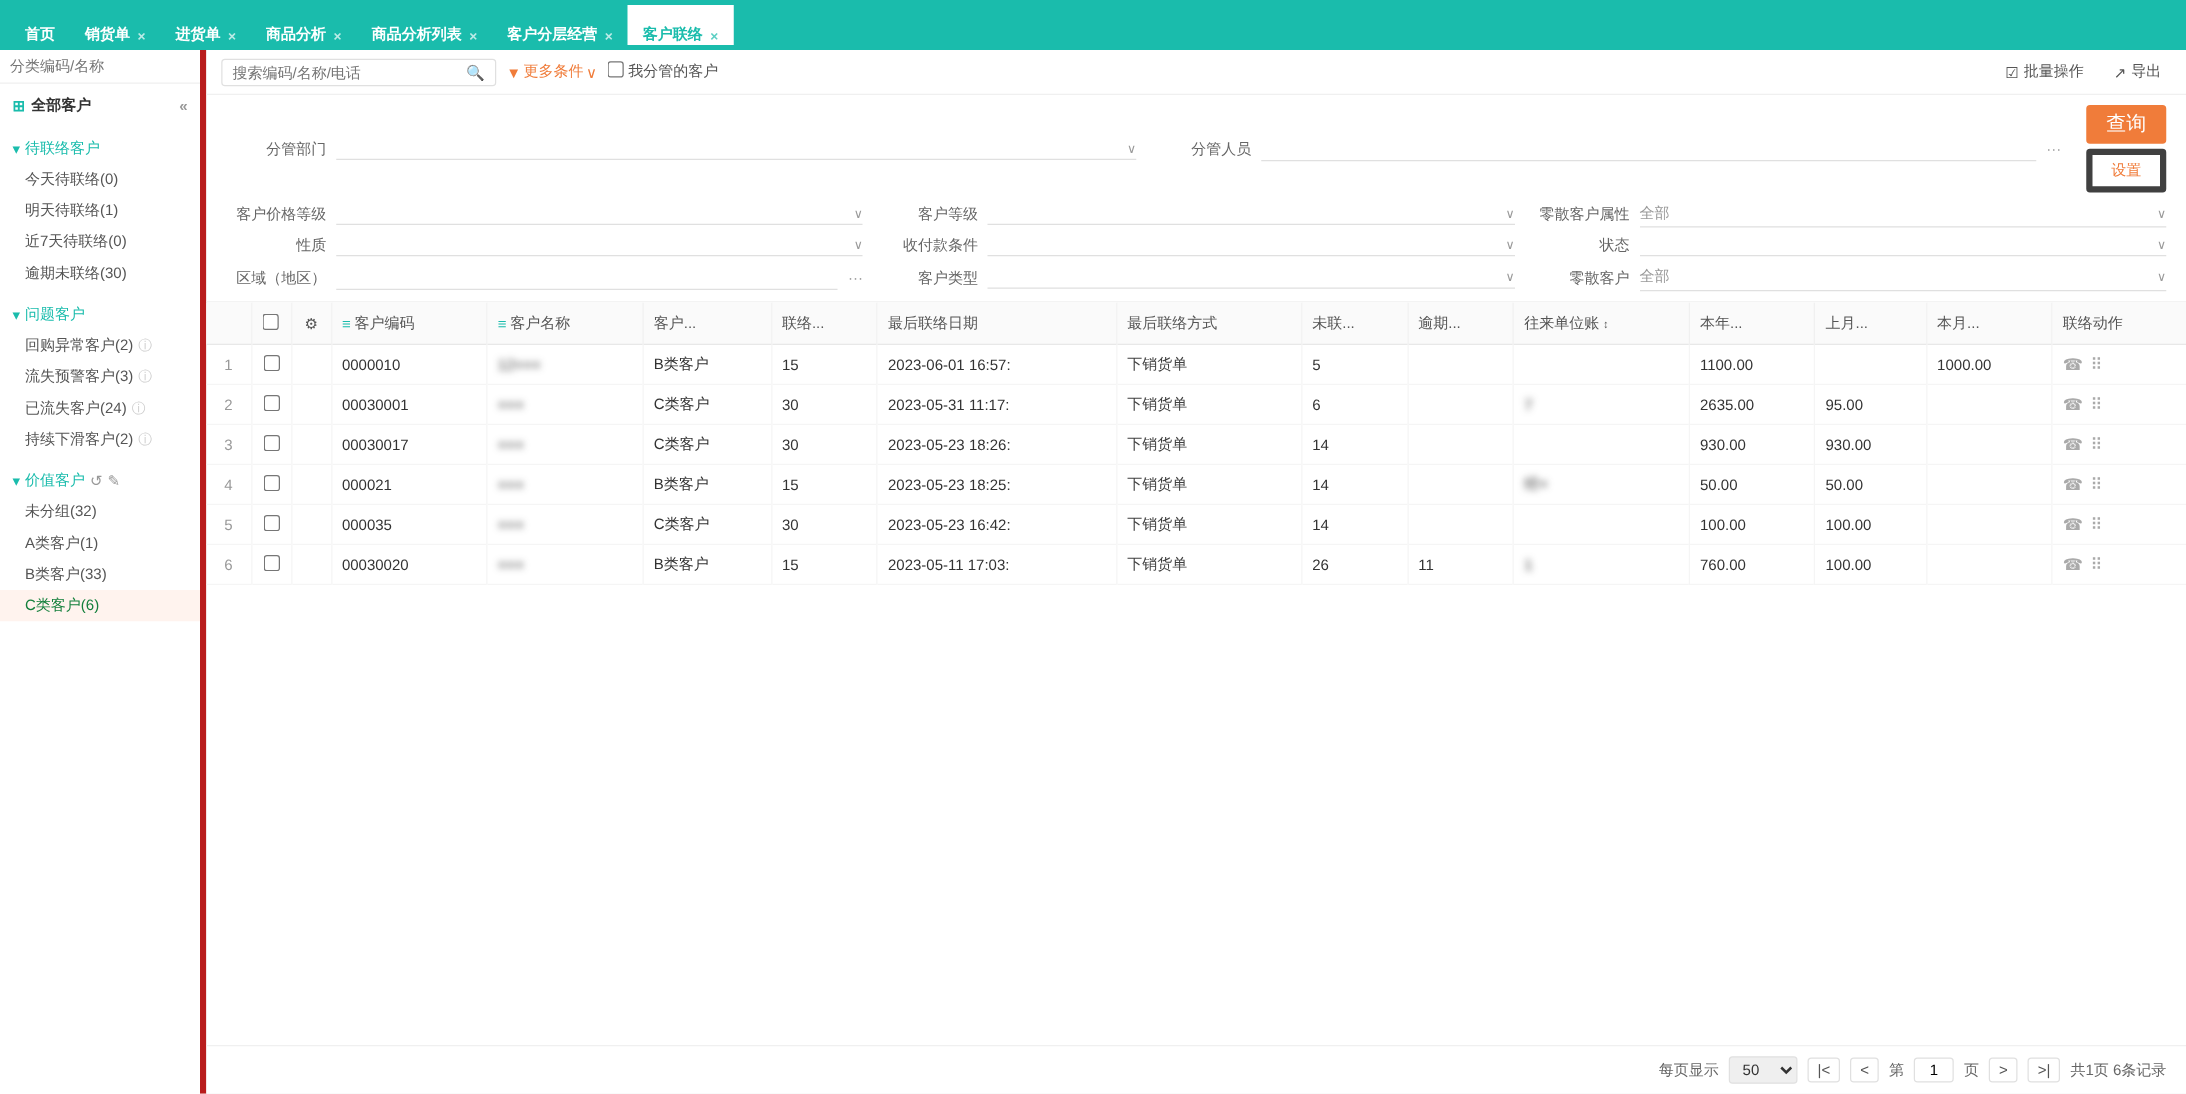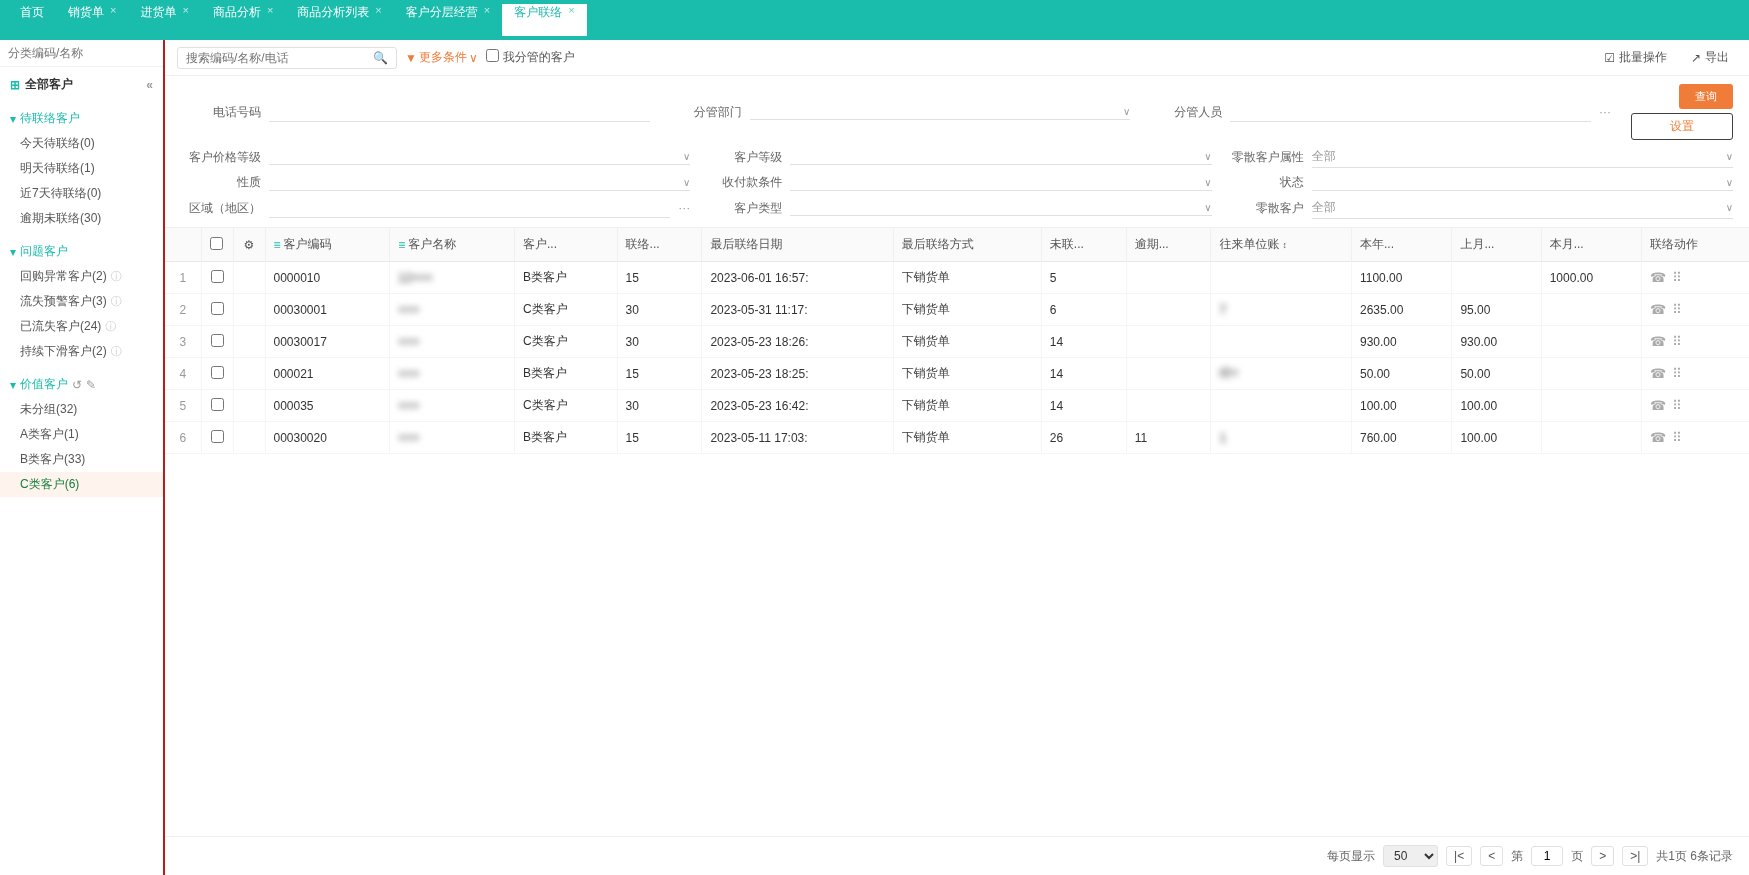--- a/index.html
+++ b/index.html
@@ -11,24 +11,25 @@
       background: #1abcac;
       display: flex;
       align-items: center;
       padding: 0 8px;
     }
     .nav-item {
       color: #fff;
       padding: 0 12px;
       height: 32px;
       display: flex;
-      align-items: flex-start;
+      align-items: flex-end;
       cursor: pointer;
       font-size: 13px;
       white-space: nowrap;
+      font-weight: bold;
     }
     .nav-item.active {
       background: #fff;
       color: #1abcac;
     }
     .nav-item .close-x {
       margin-left: 6px;
       font-size: 11px;
       opacity: 0.7;
     }
@@ -36,21 +37,21 @@
     
     .main-layout {
       display: flex;
       height: calc(875px - 40px);
     }
 
     
     .sidebar {
       width: 165px;
       background: #fff;
-      border-right: 2px solid #b91c1c;
+      border-right: 5px solid #b91c1c;
       display: flex;
       flex-direction: column;
       overflow-y: auto;
     }
     .sidebar-search {
       display: flex;
       align-items: center;
       padding: 6px 8px;
       border-bottom: 1px solid #f0f0f0;
     }
@@ -230,27 +231,26 @@
       cursor: pointer;
       font-size: 12px;
     }
     .btn-query {
       background: #f07c3a;
       color: #fff;
       border: none;
       border-radius: 3px;
       padding: 5px 16px;
       cursor: pointer;
-      font-size: 11px;
-      margin-left: 48px;
+      font-size: 16px;
     }
     .btn-set {
       background: #fff;
       color: #f07c3a;
-      border: 1px solid #404040;
+      border: 5px solid #404040;
       border-radius: 3px;
       padding: 4px 14px;
       cursor: pointer;
       font-size: 12px;
     }
     .filter-actions {
       display: flex;
       flex-direction: column;
       gap: 4px;
       margin-left: 8px;
@@ -508,24 +508,20 @@
       </div>
       <div class="action-btn">
         <span>↗</span>
         <span>导出</span>
       </div>
     </div>
 
     <div class="filter-panel">
 
       <div class="filter-row">
-        <div class="filter-item">
-          <span class="filter-label">电话号码</span>
-          <input class="filter-input" type="text" style="">
-        </div>
         <div class="filter-item">
           <span class="filter-label">分管部门</span>
           <div class="filter-select">
             <span class="sel-text"></span>
             <span class="chev">∨</span>
           </div>
         </div>
         <div class="filter-item">
           <span class="filter-label">分管人员</span>
           <input class="filter-input" type="text" style="">

